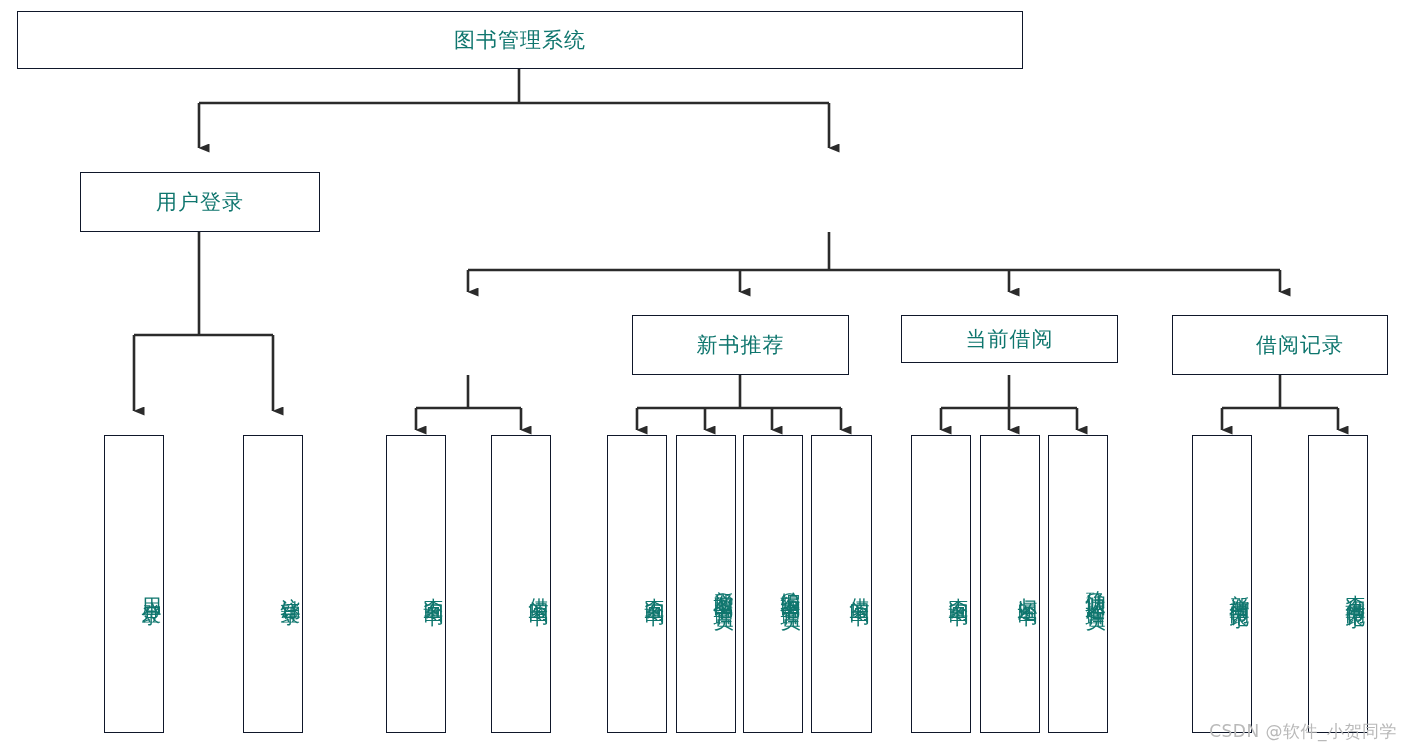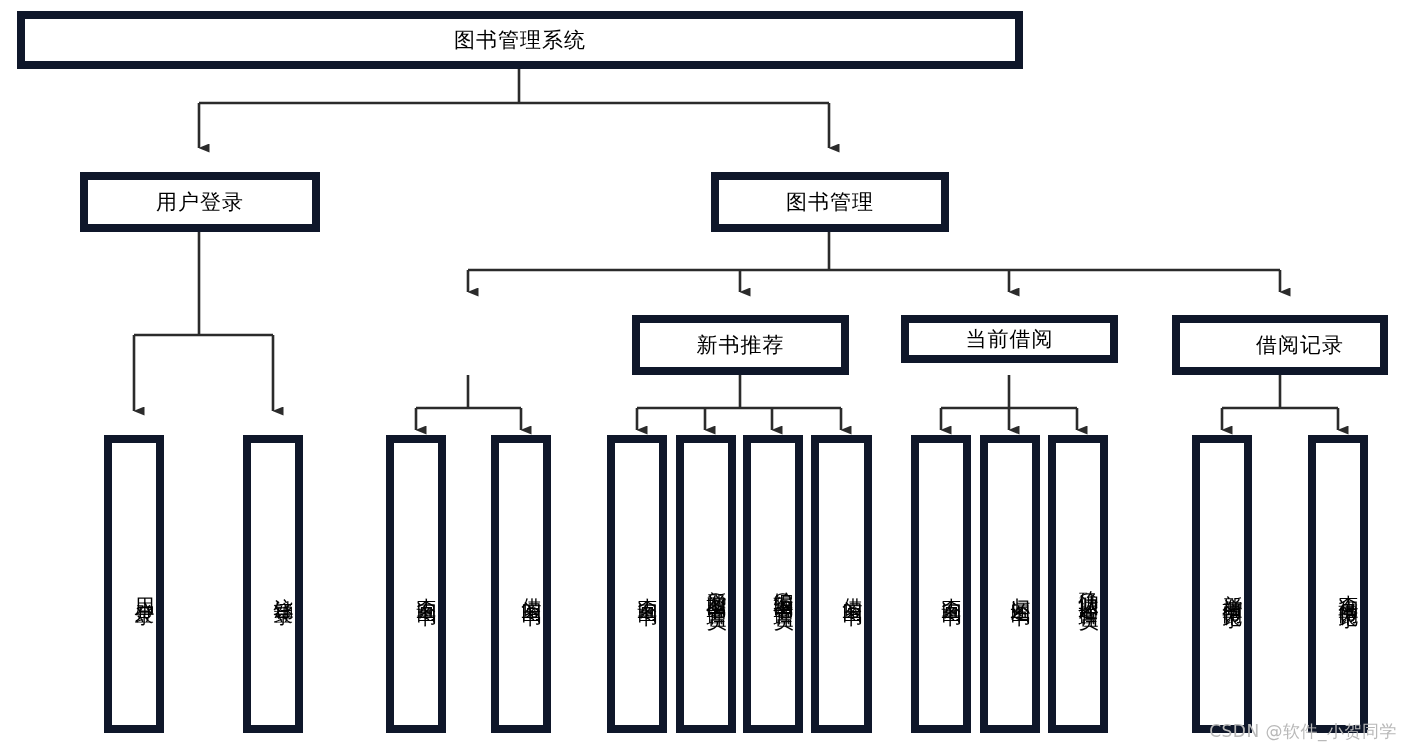--- a/index.html
+++ b/index.html
@@ -13,26 +13,26 @@
   #canvas {
     position: relative;
     width: 1405px;
     height: 747px;
     background: #ffffff;
     overflow: hidden;
   }
   .node {
     position: absolute;
     box-sizing: border-box;
-    border: 8px solid #0f172a;
+    border: 1px solid #0f172a;
     background: #ffffff;
     display: flex;
     align-items: center;
     justify-content: center;
-    color: #000000;
+    color: #0f766e;
     line-height: 1.18;
     text-align: center;
   }
   .node.horiz {
     font-size: 21px;
     letter-spacing: 1px;
   }
   .node.vert {
     writing-mode: vertical-rl;
     text-orientation: upright;
@@ -121,23 +121,20 @@
     </g>
   </svg>
 
   <div class="node horiz" style="left:17px; top:11px; width:1006px; height:58px;">
     <span>图书管理系统</span>
   </div>
 
   <div class="node horiz" style="left:80px; top:172px; width:240px; height:60px;">
     <span>用户登录</span>
   </div>
-  <div class="node horiz" style="left:711px; top:172px; width:238px; height:60px;">
-    <span>图书管理</span>
-  </div>
 
   <div class="node horiz" style="left:632px; top:315px; width:217px; height:60px;">
     <span>新书推荐</span>
   </div>
   <div class="node horiz" style="left:901px; top:315px; width:217px; height:48px;">
     <span>当前借阅</span>
   </div>
   <div class="node horiz" style="left:1172px; top:315px; width:216px; height:60px;padding-left:40px;">
     <span>借阅记录</span>
   </div>

